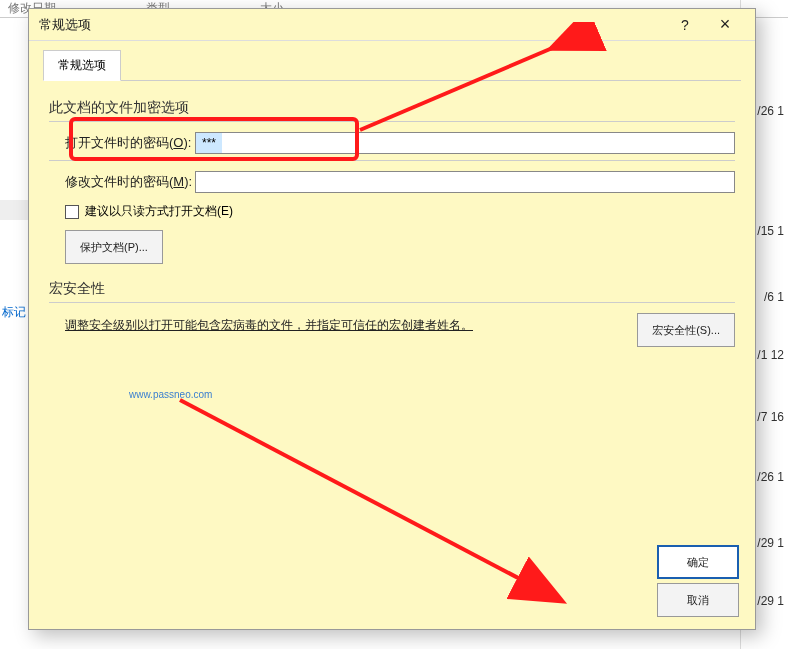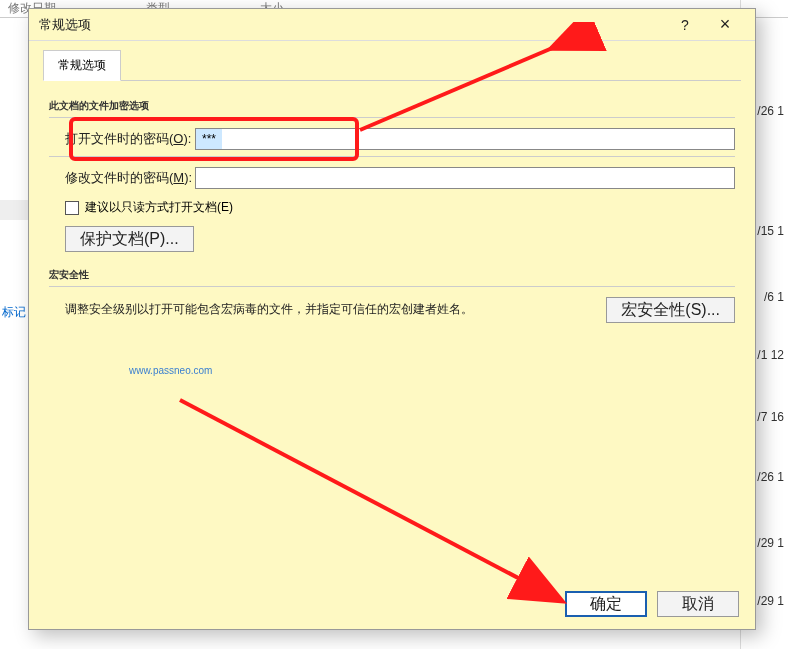--- a/index.html
+++ b/index.html
@@ -94,24 +94,23 @@
       top: 1px;
     }
     .tab-underline {
       border-bottom: 1px solid #ccc;
       margin: 0 14px;
     }
     .content {
       padding: 12px 20px;
     }
     .section-label {
-      font-size: 10px;
+      font-size: 14px;
       color: #333;
       margin: 6px 0 4px 0;
-      font-weight: bold;
     }
     .section-line {
       border-bottom: 1px solid #ccc;
       margin-bottom: 10px;
     }
     .row {
       display: flex;
       align-items: center;
       margin: 6px 0 6px 16px;
     }
@@ -142,46 +141,47 @@
       align-items: center;
       margin: 10px 0 10px 16px;
       gap: 6px;
     }
     .checkbox {
       width: 14px; height: 14px;
       border: 1px solid #555;
       background: #fff;
     }
     .btn-std {
-      height: 26px;
+      height: 34px;
       padding: 0 14px;
       border: 1px solid #999;
       background: #f3f3f3;
-      font-size: 16px;
+      font-size: 11px;
       color: #222;
       display: inline-flex;
       align-items: center;
     }
     .macro-row {
       display: flex;
       align-items: flex-start;
       gap: 14px;
     }
-    .macro-text { flex: 1; font-size: 12px; color: #222; padding-top: 4px; }
+    .macro-text { flex: 1; font-size: 12px; color: #222; padding-top: 4px; text-decoration: underline; }
     .watermark {
       color: #3a7fd0;
       font-size: 10px;
       margin: 42px 0 0 80px;
     }
     .footer {
       position: absolute;
       bottom: 12px;
       right: 16px;
       display: flex;
-      gap: 10px;
+      gap: 4px;
+      flex-direction: column;
     }
     .footer .btn-std { width: 82px; justify-content: center; }
     .footer .focus {
       border: 2px solid #1a5fb0;
       background: #fff;
     }
     .arrow {
       position: absolute;
       pointer-events: none;
     }

